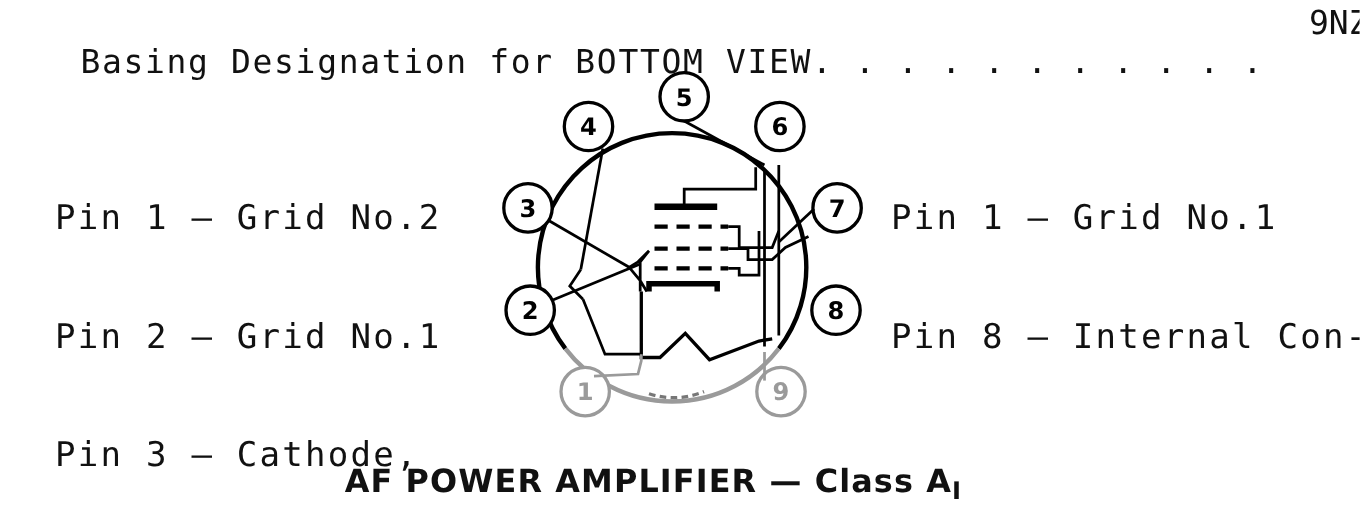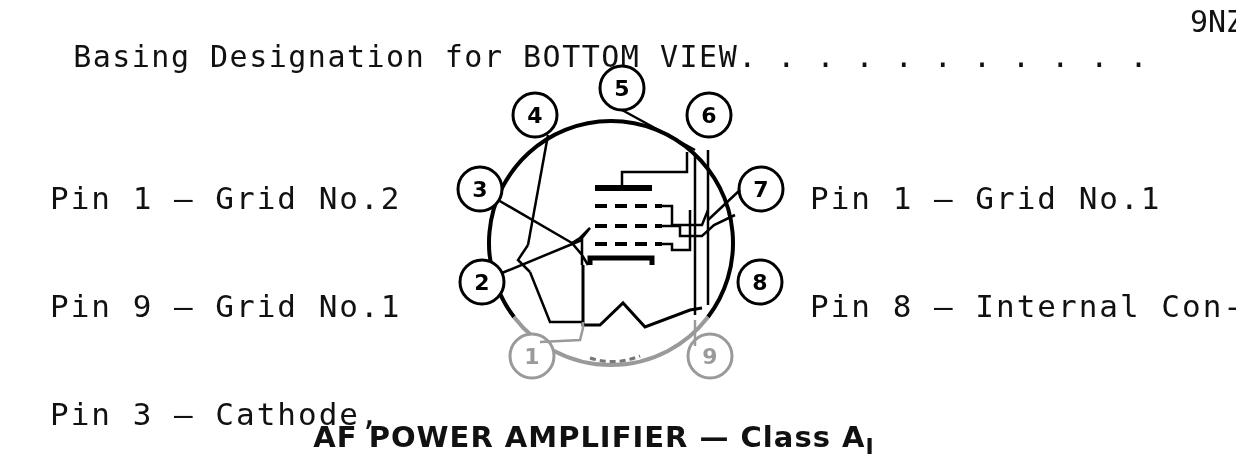--- a/index.html
+++ b/index.html
@@ -20,21 +20,21 @@
 </head>
 <body>
 
 <div class="header">
   <span>Basing Designation for BOTTOM VIEW. . . . . . . . . . .</span>
 </div>
 <div class="code">9NZ</div>
 
 <div class="pins left">
   <span class="pin-row"><span>Pin 1</span> – <span>Grid No.2</span></span>
-  <span class="pin-row"><span>Pin 9</span> – <span>Grid No.1</span></span>
+  <span class="pin-row"><span>Pin 2</span> – <span>Grid No.1</span></span>
   <span class="pin-row"><span>Pin 3</span> – <span>Cathode,</span></span>
   
   
   
 </div>
 
 <div class="pins right">
   <span class="pin-row"><span>Pin 1</span> – <span>Grid No.1</span></span>
   <span class="pin-row"><span>Pin 8</span> – <span>Internal Con-</span></span>
   

